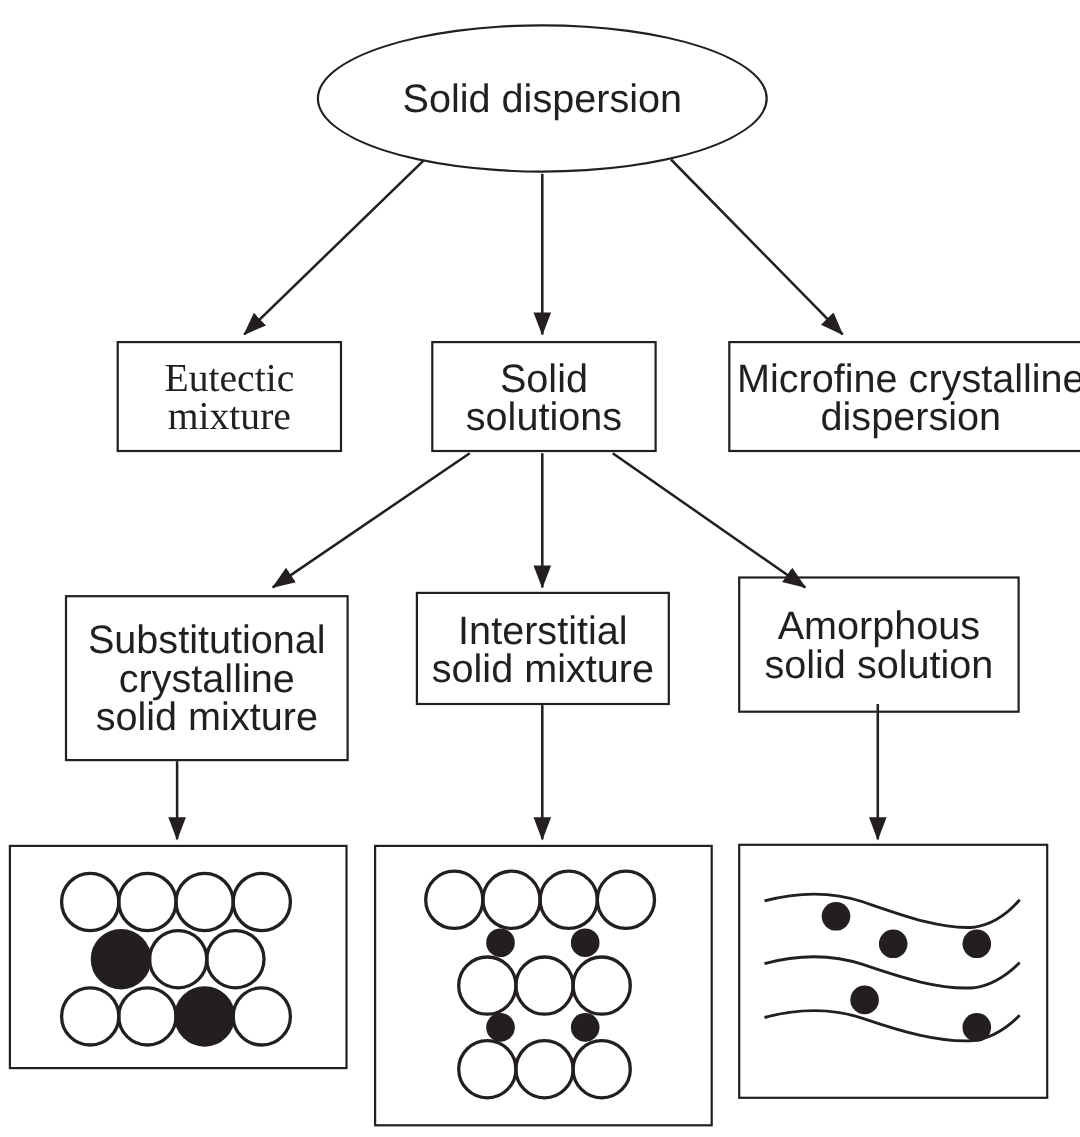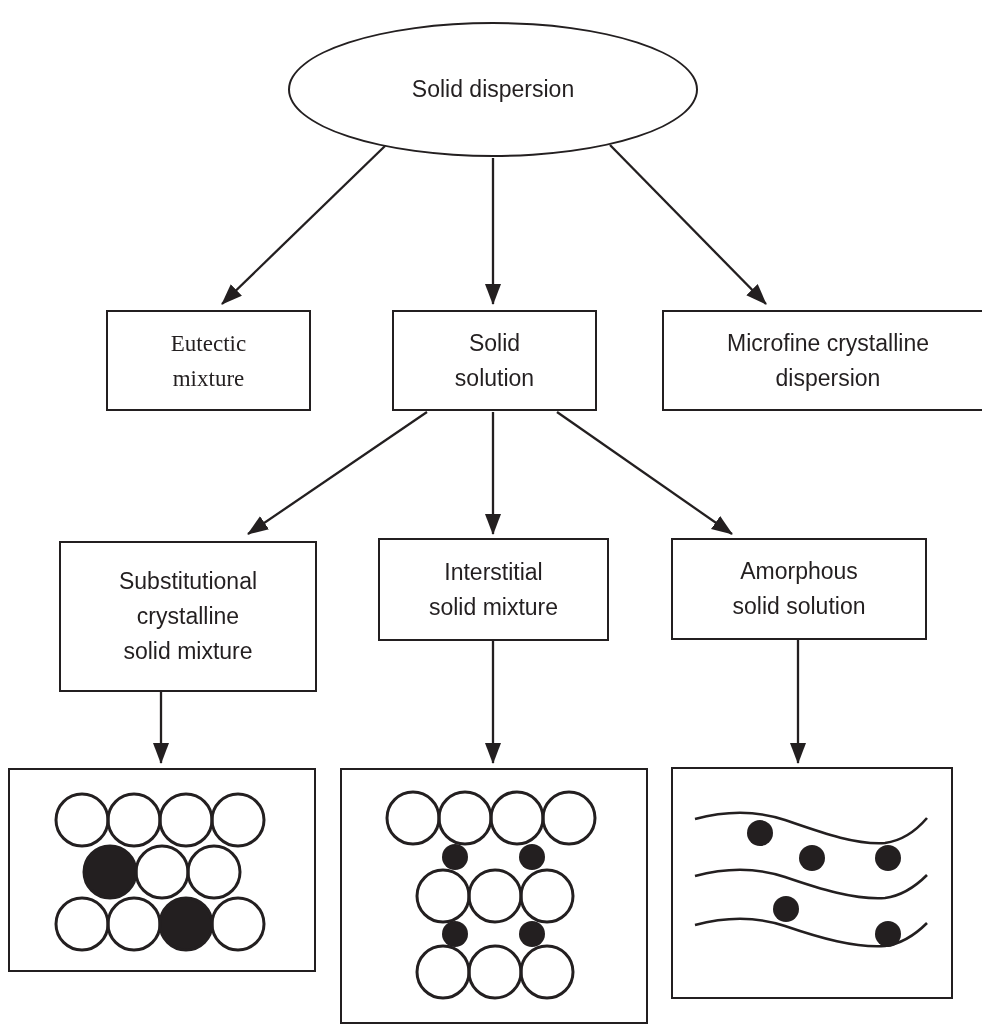--- a/index.html
+++ b/index.html
@@ -19,21 +19,21 @@
     width: 982px; height: 1034px;
   }
   .node {
     position: absolute;
     border: 2.5px solid #231f20;
     background: transparent;
     display: flex;
     align-items: center;
     justify-content: center;
     text-align: center;
-    font-size: 23px;
+    font-size: 36px;
     line-height: 35px;
     white-space: pre-line;
   }
   .ellipse { border-radius: 50%; }
   .figbox {
     position: absolute;
     border: 2.5px solid #231f20;
     background: transparent;
   }
 </style>
@@ -117,37 +117,37 @@
   <div class="node ellipse" style="left:288px; top:22px; width:410px; height:135px;">
     <span>Solid dispersion</span>
   </div>
 
   <div class="node" style="left:106px; top:310px; width:205px; height:101px;font-family:Liberation Serif, serif;">
     <span>Eutectic
 mixture</span>
   </div>
   <div class="node" style="left:392px; top:310px; width:205px; height:101px;">
     <span>Solid
-solution</span>
+solutions</span>
   </div>
   <div class="node" style="left:662px; top:310px; width:332px; height:101px;">
     <span>Microfine crystalline
 dispersion</span>
   </div>
 
   <div class="node" style="left:59px; top:541px; width:258px; height:151px;">
     <span>Substitutional
 crystalline
 solid mixture</span>
   </div>
   <div class="node" style="left:378px; top:538px; width:231px; height:103px;">
     <span>Interstitial
 solid mixture</span>
   </div>
-  <div class="node" style="left:671px; top:538px; width:256px; height:102px;align-items:center;">
+  <div class="node" style="left:671px; top:524px; width:256px; height:124px;align-items:center;">
     <span>Amorphous
 solid solution</span>
   </div>
 
   <div class="figbox" style="left:8px; top:768px; width:308px; height:204px;"></div>
   <div class="figbox" style="left:340px; top:768px; width:308px; height:256px;"></div>
   <div class="figbox" style="left:671px; top:767px; width:282px; height:232px;"></div>
 
 </div>
 

